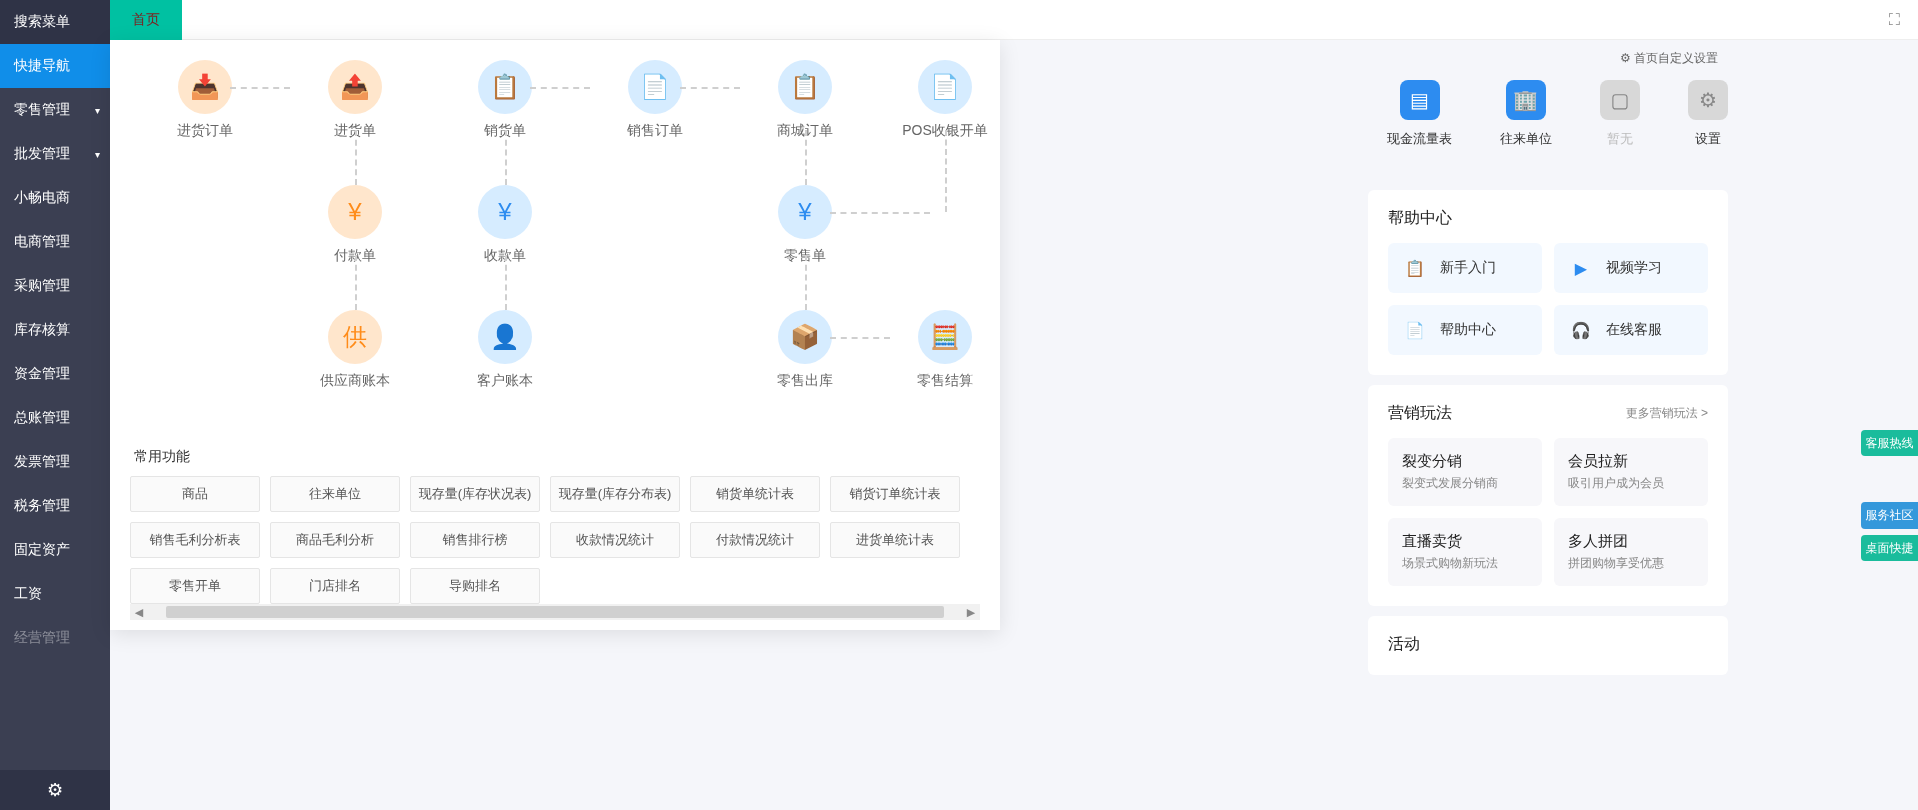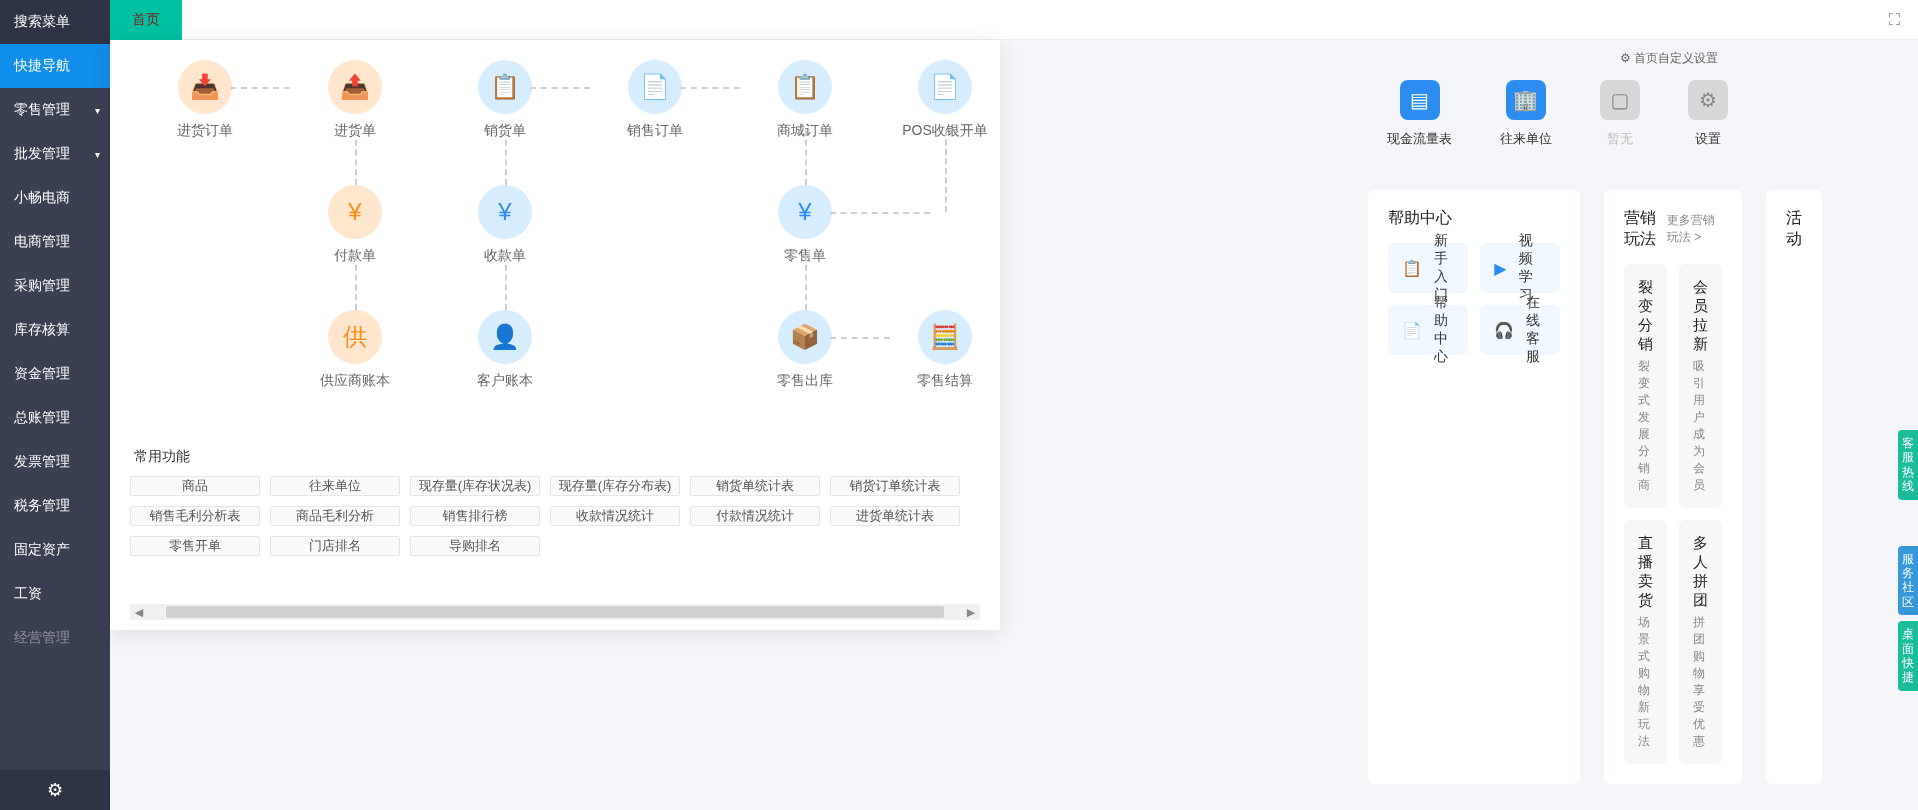--- a/index.html
+++ b/index.html
@@ -23,50 +23,50 @@
 .main { position:absolute; left:110px; top:40px; right:0; bottom:0; overflow:hidden; }
 
 
 .quick-strip { position:absolute; right:190px; top:40px; display:flex; gap:48px; }
 .quick-item { display:flex; flex-direction:column; align-items:center; gap:10px; font-size:13px; color:#333; cursor:pointer; }
 .quick-icon { width:40px; height:40px; border-radius:8px; display:flex; align-items:center; justify-content:center; color:#fff; font-size:20px; }
 .quick-icon.grey { background:#d8d8d8; color:#888; }
 .custom-setting { position:absolute; right:200px; top:10px; font-size:12px; color:#666; cursor:pointer; }
 
 
-.right-col { position:absolute; right:190px; top:150px; width:360px; display:flex; flex-direction:row; gap:24px; }
+.right-col { position:absolute; right:190px; top:150px; width:360px; display:flex; flex-direction:column; gap:10px; }
 .card { background:#fff; border-radius:6px; padding:18px 20px 20px; }
 .card-title { font-size:16px; color:#222; margin-bottom:14px; display:flex; align-items:center; justify-content:space-between; }
 .card-more { font-size:12px; color:#888; cursor:pointer; }
 .help-grid { display:grid; grid-template-columns:1fr 1fr; gap:12px; }
 .help-cell { background:#f2f8ff; border-radius:6px; height:50px; display:flex; align-items:center; gap:12px; padding:0 14px; font-size:14px; color:#333; cursor:pointer; }
 .help-cell .hi { width:26px; height:26px; border-radius:6px; display:flex; align-items:center; justify-content:center; color:#2d8cf0; font-size:16px; }
 .promo-grid { display:grid; grid-template-columns:1fr 1fr; gap:12px; }
 .promo-cell { background:#f7f7fa; border-radius:6px; padding:14px; cursor:pointer; }
 .promo-title { font-size:15px; color:#222; margin-bottom:4px; }
 .promo-sub { font-size:12px; color:#888; }
 
 
 .right-tags { position:absolute; right:0; top:430px; display:flex; flex-direction:column; gap:6px; }
-.rtag { width:20px; background:#1abc9c; color:#fff; font-size:12px; text-align:center; padding:6px 0; border-radius:4px 0 0 4px; cursor:pointer; line-height:1.2; }
+.rtag { width:57px; background:#1abc9c; color:#fff; font-size:12px; text-align:center; padding:6px 0; border-radius:4px 0 0 4px; cursor:pointer; line-height:1.2; }
 .rtag.blue { background:#3498db;margin-top:40px; }
 
 
 .popup { position:absolute; left:110px; top:40px; width:890px; height:590px; background:#fff; box-shadow:0 4px 20px rgba(0,0,0,.1); padding:20px 20px 0 20px; z-index:50; }
 .flow { position:relative; height:380px; }
 .node { position:absolute; width:150px; display:flex; flex-direction:column; align-items:center; gap:8px; cursor:pointer; }
 .node-icon { width:54px; height:54px; border-radius:50%; display:flex; align-items:center; justify-content:center; font-size:24px; }
 .ni-orange { background:#ffe6cc; color:#ff8c1a; }
 .ni-blue   { background:#d6ecff; color:#2d8cf0; }
 .node-label { font-size:14px; color:#666; }
 
 .common-section { margin-top:8px; }
 .common-title { font-size:14px; color:#333; margin:0 0 10px 4px; }
 .common-grid { display:grid; grid-template-columns:repeat(6,130px); gap:10px 10px; }
-.common-btn { height:20px; border:1px solid #e5e5e5; background:#fafafa; border-radius:2px; display:flex; align-items:center; justify-content:center; font-size:13px; color:#555; cursor:pointer; }
+.common-btn { height:36px; border:1px solid #e5e5e5; background:#fafafa; border-radius:2px; display:flex; align-items:center; justify-content:center; font-size:13px; color:#555; cursor:pointer; }
 
 .popup-scroll { position:absolute; left:20px; right:20px; bottom:10px; height:16px; background:#f1f1f1; display:flex; align-items:center; }
 .popup-scroll .thumb { flex:1; height:12px; background:#d0d0d0; margin:0 18px; border-radius:2px; }
 .popup-scroll .arrow { width:18px; text-align:center; color:#888; font-size:11px; cursor:pointer; }
 
 
 .conn-h { position:absolute; border-top:2px dashed #cfcfcf; }
 .conn-v { position:absolute; border-left:2px dashed #cfcfcf; }
 </style>
 </head>

